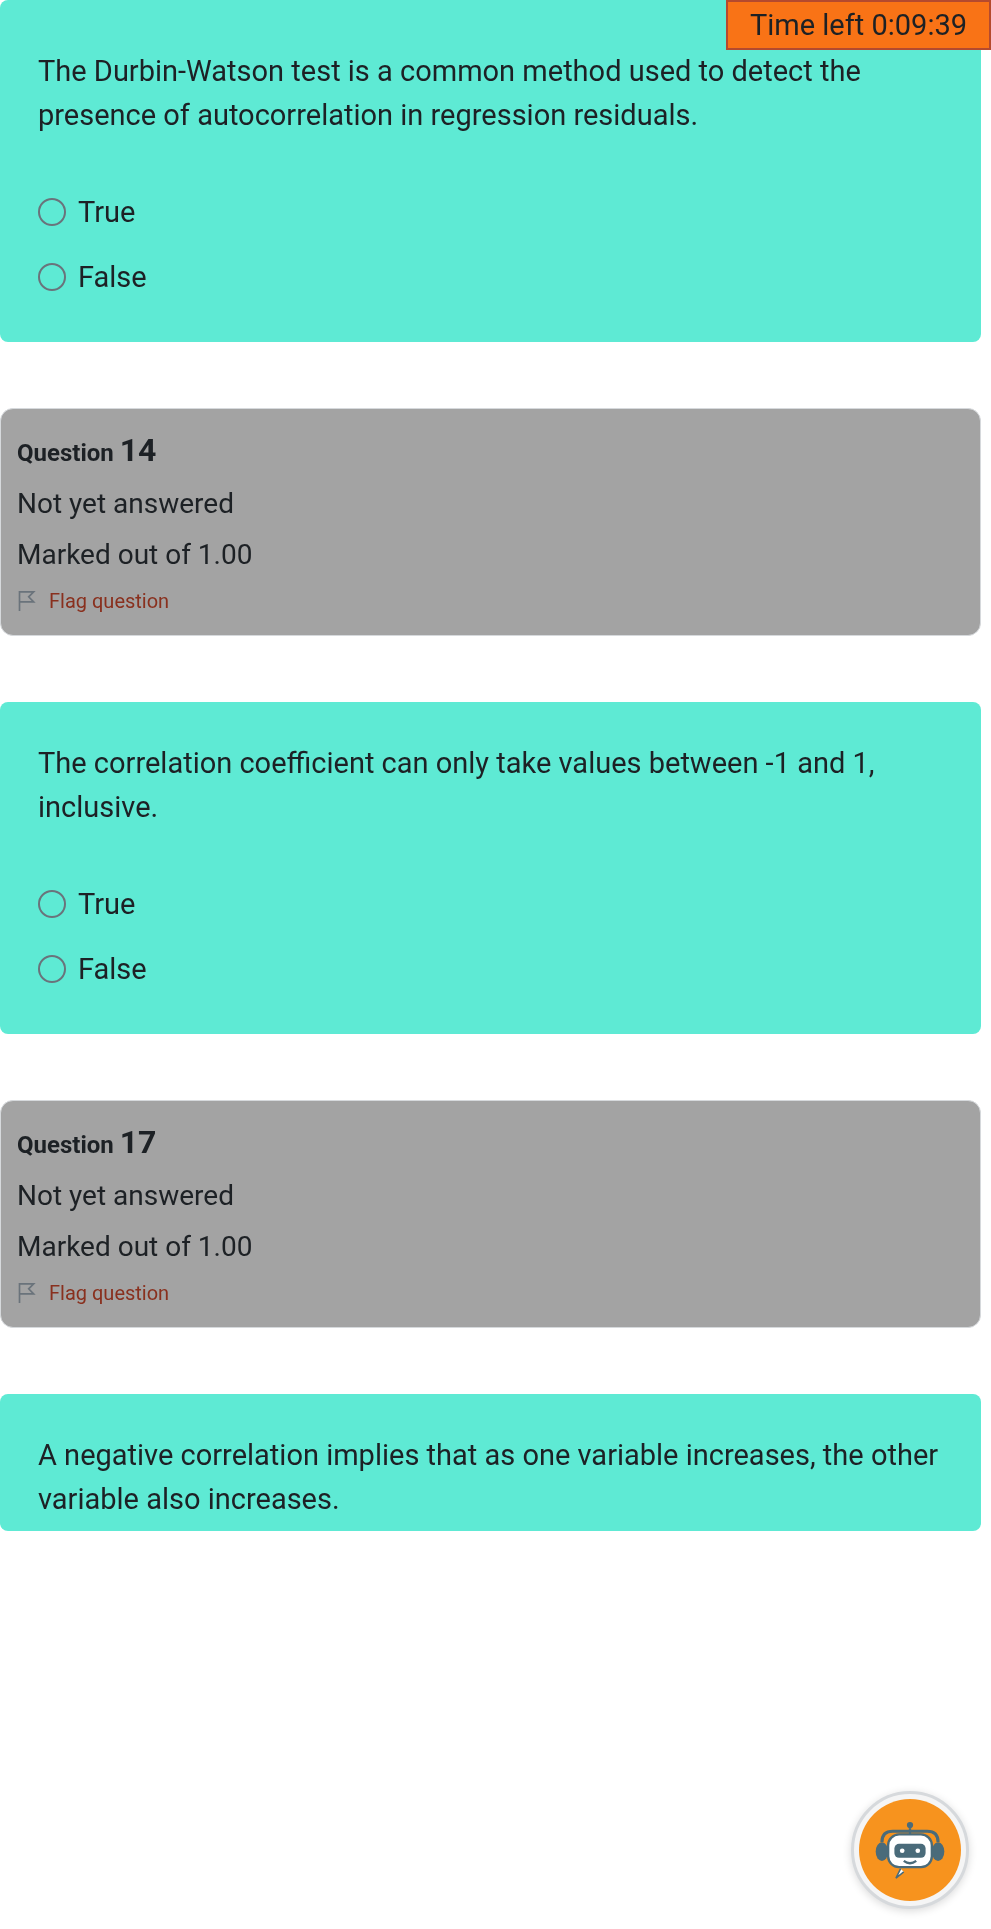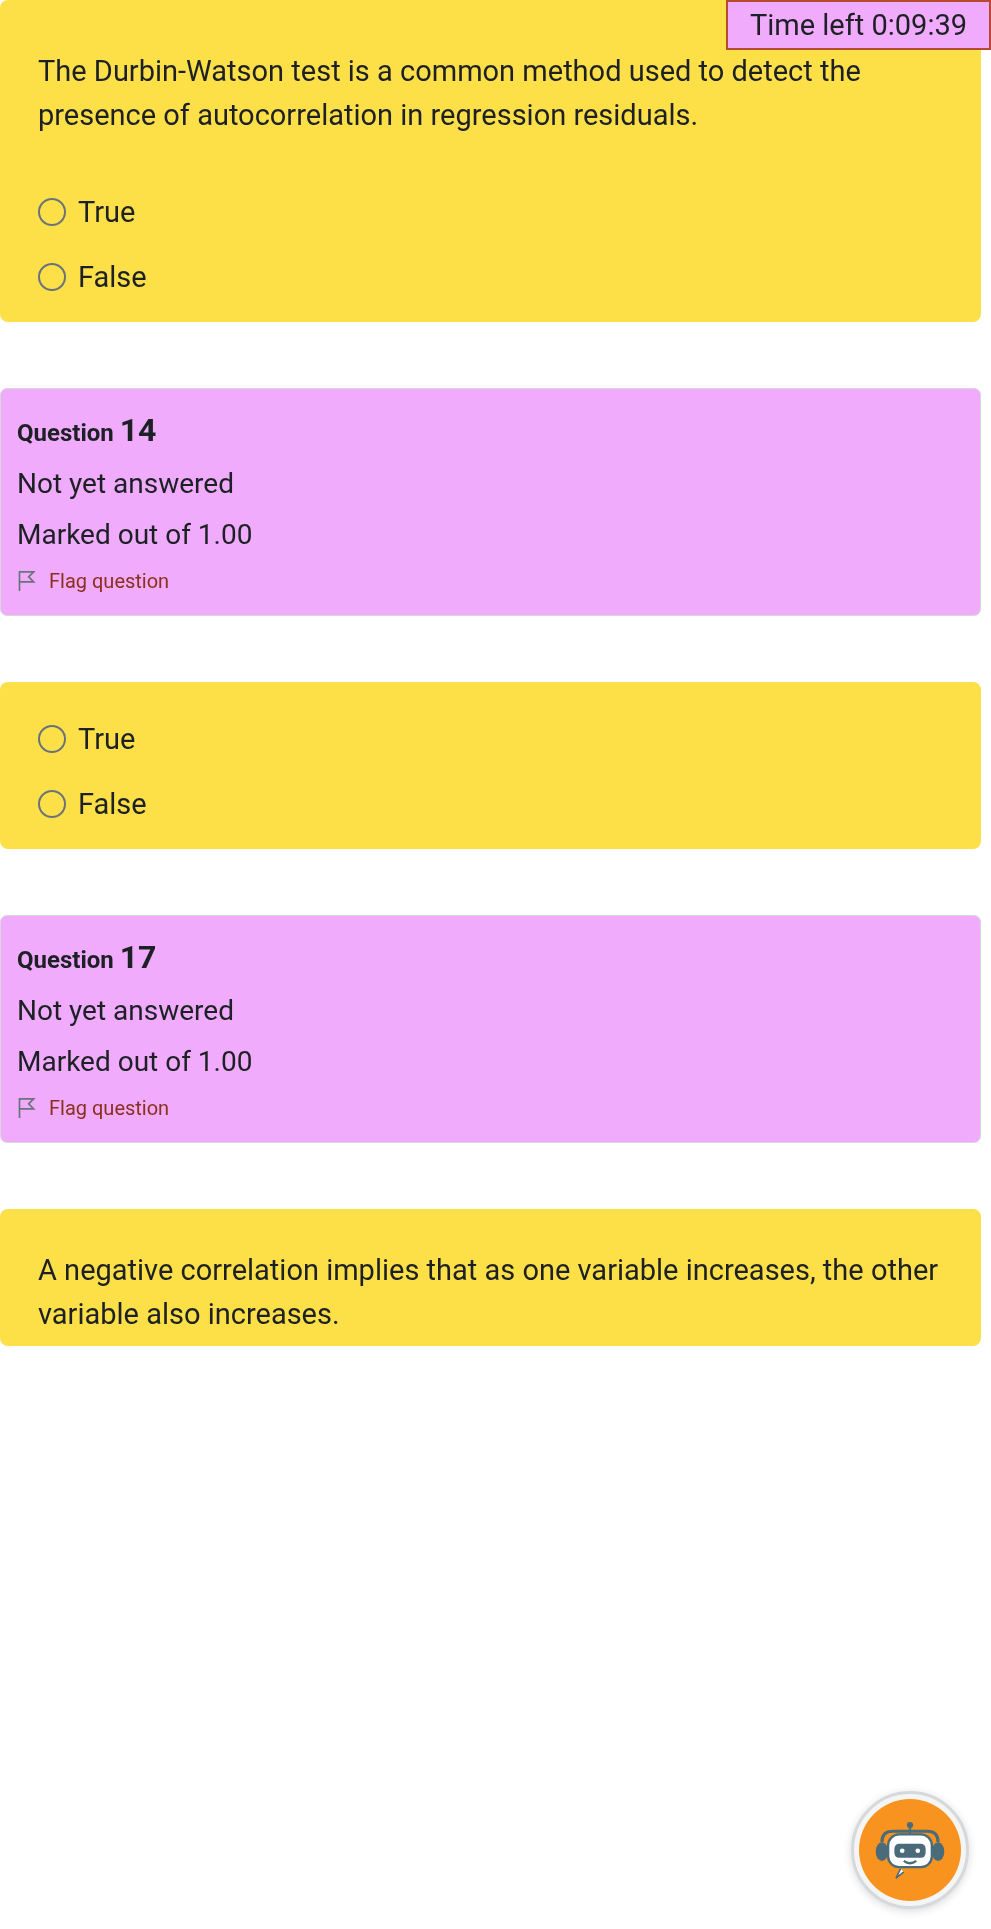--- a/index.html
+++ b/index.html
@@ -7,34 +7,34 @@
   font-family: -apple-system, BlinkMacSystemFont, "Segoe UI", Roboto, sans-serif;
   background: #fff;
   width: 991px;
   color: #1d2125;
   position: relative;
 }
 .timer-box {
   position: absolute;
   top: 0;
   right: 0;
-  background: #f0abfc;
+  background: #f97316;
   border: 2px solid #b54a2e;
   padding: 6px 22px;
   font-size: 29px;
   color: #1d2125;
   z-index: 10;
 }
 .content-wrap {
   padding-right: 10px;
 }
 .question-card {
-  background: #fde047;
+  background: #5eead4;
   border-radius: 8px;
-  padding: 40px 38px 28px 38px;
+  padding: 40px 38px 48px 38px;
   margin-bottom: 66px;
 }
 .question-text {
   font-size: 29px;
   line-height: 1.5;
   color: #1d2125;
   margin-bottom: 58px;
 }
 .answer-options {
   display: flex;
@@ -53,24 +53,24 @@
   border: 2px solid #6a737b;
   border-radius: 50%;
   flex-shrink: 0;
 }
 .answer-label {
   font-size: 29px;
   color: #1d2125;
 }
 .info-card {
   border: 1px solid #d6d9dc;
-  border-radius: 7px;
+  border-radius: 13px;
   padding: 22px 16px 22px 16px;
   margin-bottom: 66px;
-  background: #f0abfc;
+  background: #a3a3a3;
 }
 .info-title {
   font-size: 24px;
   color: #1d2125;
   margin-bottom: 18px;
 }
 .info-title .qnum {
   font-size: 32px;
   font-weight: 700;
 }
@@ -152,20 +152,21 @@
     <div class="info-marked">Marked out of 1.00</div>
     <div class="flag-row">
       <svg class="flag-icon" viewBox="0 0 24 28" fill="none" stroke="#6a737b" stroke-width="2">
         <path d="M3 2 L3 26 M3 3 L20 3 L14 9 L20 15 L3 15"></path>
       </svg>
       <span>Flag question</span>
     </div>
   </div>
 
   <div class="question-card">
+    <div class="question-text">The correlation coefficient can only take values between -1 and 1, inclusive.</div>
     <div class="answer-options">
       <label class="answer-row">
         <span class="radio-circle"></span>
         <span class="answer-label">True</span>
       </label>
       <label class="answer-row">
         <span class="radio-circle"></span>
         <span class="answer-label">False</span>
       </label>
     </div>

